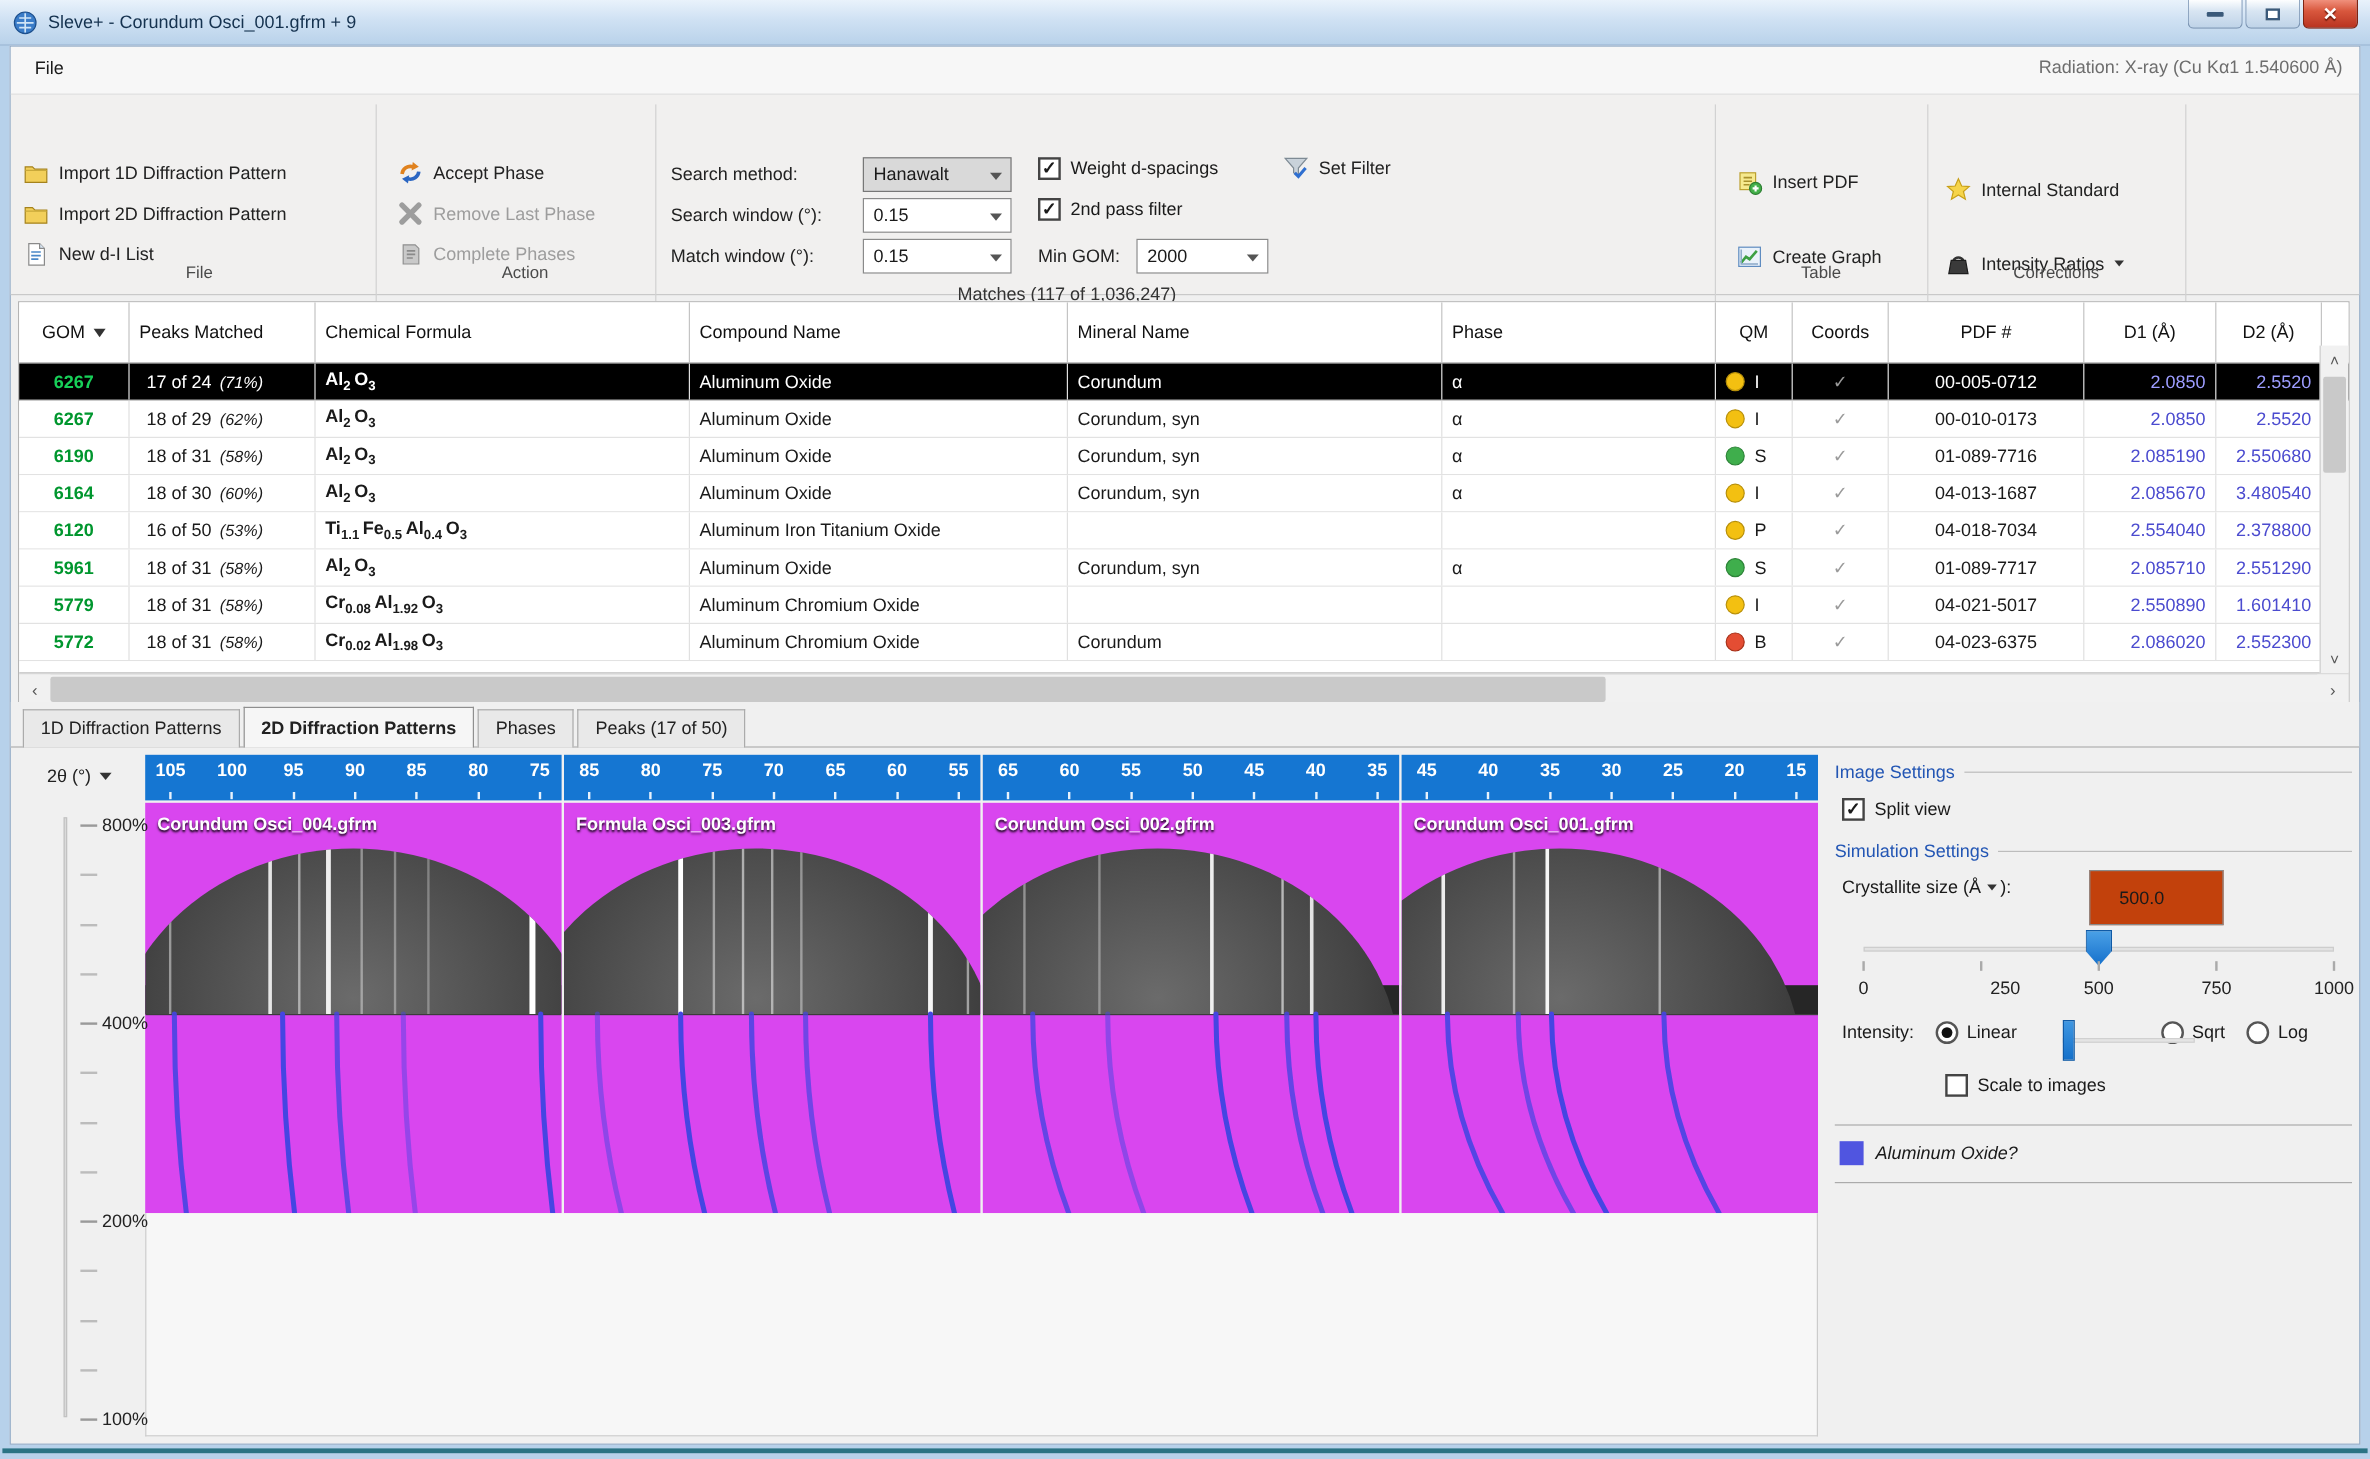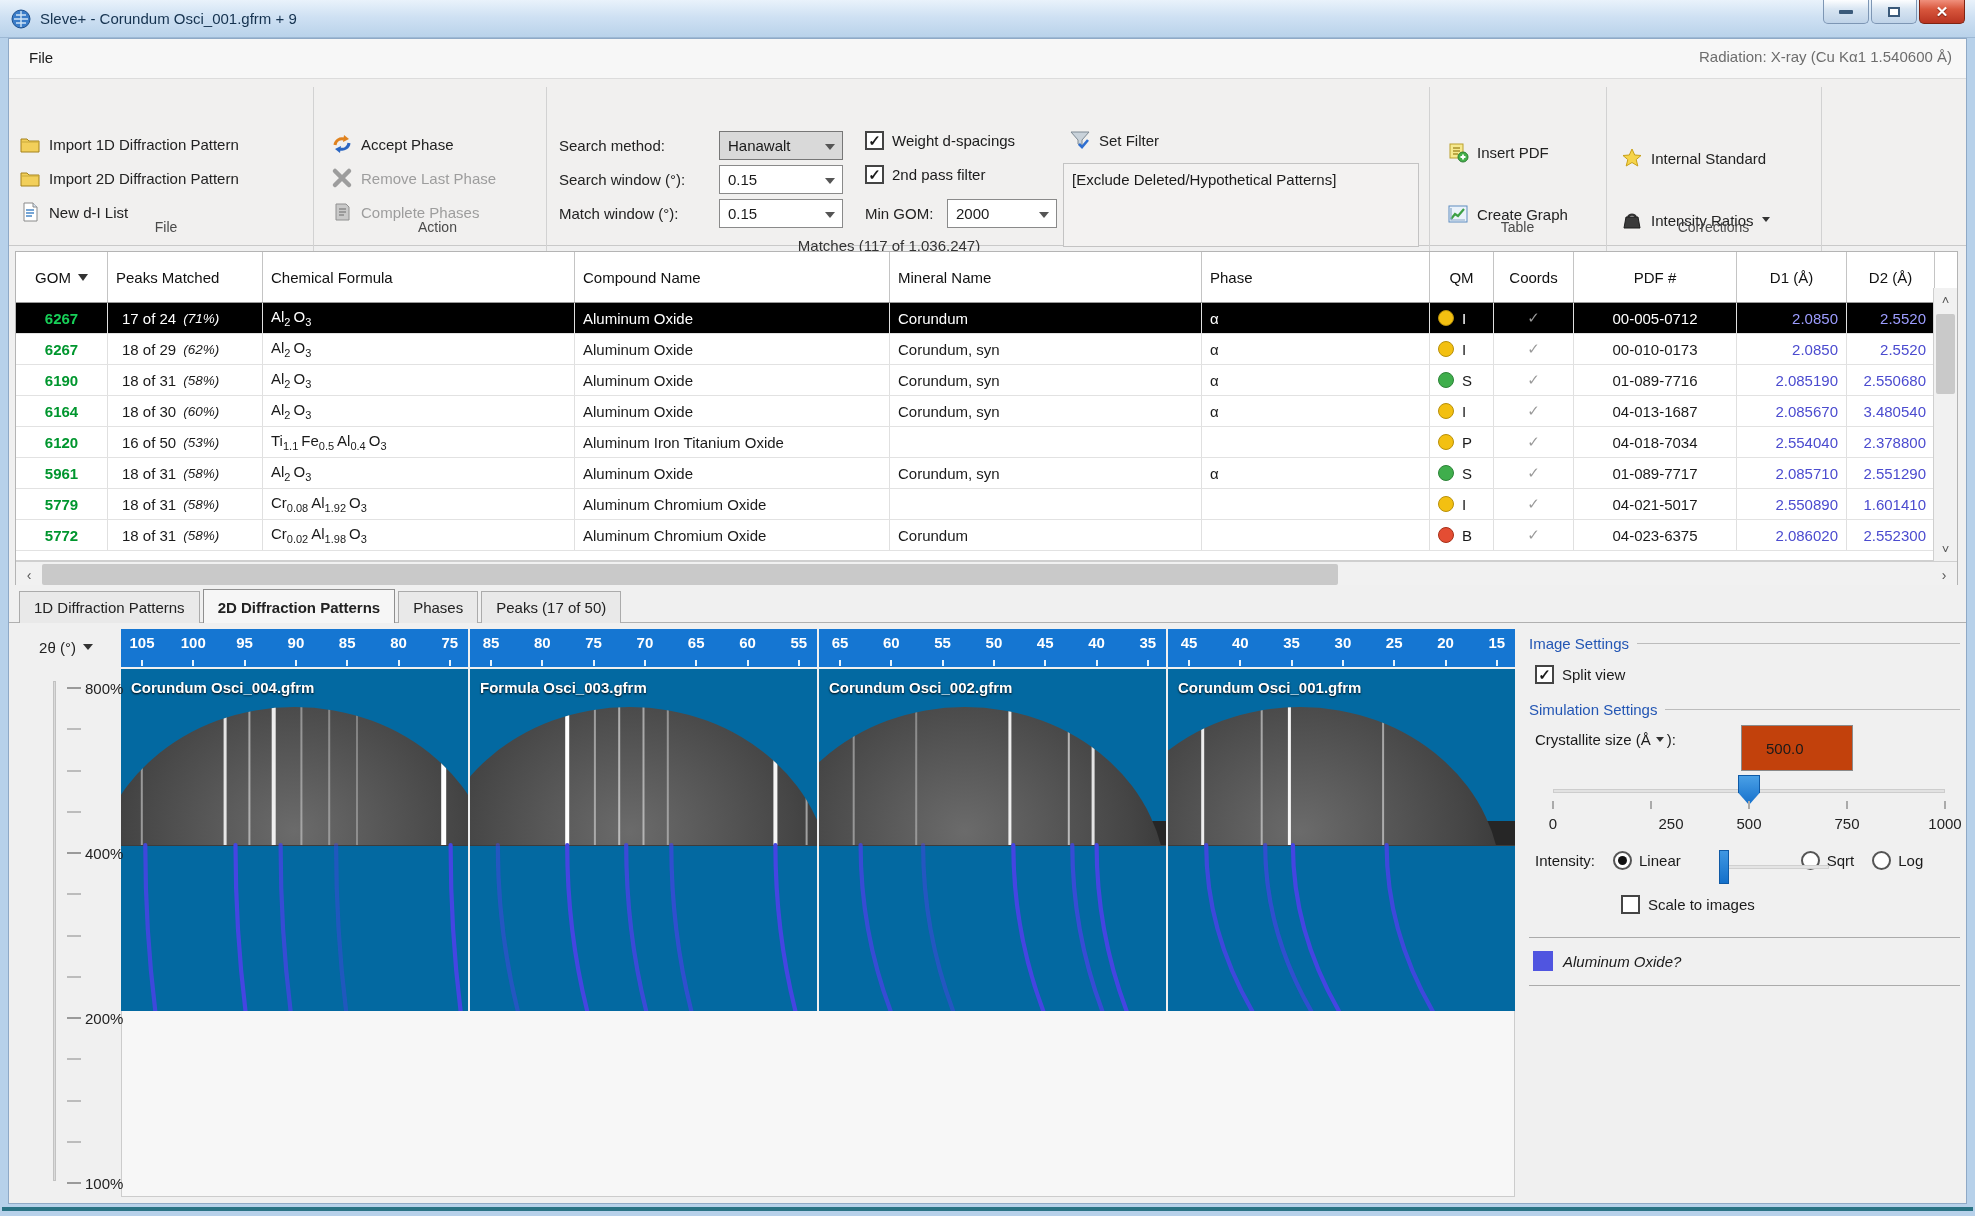--- a/index.html
+++ b/index.html
@@ -53,21 +53,21 @@
   .thead { display:flex; height:51px; border-bottom:1px solid #9a9a9a; background:#fff; }
   .th { font-size:15px; color:#111; border-right:1px solid #c4c4c4; display:flex; align-items:center; padding:0 8px; overflow:hidden; white-space:nowrap; }
   .sort-arrow { width:0; height:0; border-left:5px solid transparent; border-right:5px solid transparent; border-top:7px solid #333; margin-left:7px; }
   .tr { display:flex; height:31px; border-bottom:1px solid #e2e2e2; background:#fff; }
   .td { font-size:15px; border-right:1px solid #e0e0e0; display:flex; align-items:center; padding:0 8px; overflow:hidden; white-space:nowrap; }
   .tr.sel { background:#000; color:#fff; }
   .gom { color:#00962e; font-weight:bold; width:100%; text-align:center; }
   .tr.sel .gom { color:#17d058; }
   .pct { font-style:italic; font-size:13.5px; margin-left:7px; }
   sub.fs { font-size:11px; }
-  .fseg { margin-right:3px; }
+  .fseg { margin-right:3px;font-weight:bold; }
   .qm-dot { width:16px; height:16px; border-radius:50%; flex:none; margin-right:8px; }
   .coords-chk { width:100%; text-align:center; color:#9a9a9a; font-size:15px; }
   .pdfv { width:100%; text-align:center; }
   .dval { width:100%; text-align:right; color:#4b4bcf; }
   .tr.sel .dval { color:#9d9dff; }
   .partial-row { height:10px; border-bottom:1px solid #cfcfcf; background:#fff; overflow:hidden; }
 
   .hscroll { display:flex; height:26px; background:#f1f1f1; border-top:1px solid #cfcfcf; align-items:stretch; }
   .scr-btn { width:26px; background:#f1f1f1; color:#555; font-size:14px; display:flex; align-items:center; justify-content:center; flex:none; }
   .hthumb { width:1296px; background:#c9c9c9; border-radius:2px; margin:2px 0; }
@@ -82,21 +82,21 @@
   .tab.active { background:#f6f6f6; font-weight:bold; padding-top:9px; border-color:#8f8f8f; z-index:2; }
 
   
   .axis-cell { position:absolute; left:4px; top:588px; width:106px; height:40px; font-size:15px; color:#222; display:flex; align-items:center; justify-content:center; }
   .axis-cell .carr2 { width:0; height:0; border-left:5px solid transparent; border-right:5px solid transparent; border-top:6px solid #333; margin-left:7px; }
   .ruler { position:absolute; left:112px; top:590px; height:38px; }
   .ruler-seg { position:absolute; top:0; width:347px; height:38px; background:#1576d2; }
   .rnum { position:absolute; top:5px; width:34px; text-align:center; color:#fff; font-size:15px; font-weight:bold; }
   .rtick { position:absolute; bottom:1px; width:2px; height:6px; background:#e8f2fc; }
   .panels { position:absolute; left:112px; top:630px; height:342px; }
-  .panel { position:absolute; top:0; width:347px; height:342px; background:#0369a1; overflow:hidden; }
+  .panel { position:absolute; top:0; width:347px; height:342px; background:#d946ef; overflow:hidden; }
   .panel-title { position:absolute; left:10px; top:10px; color:#fff; font-size:15px; font-weight:bold; text-shadow:0 1px 2px #000; }
   .pattern-floor { position:absolute; left:112px; top:972px; width:1394px; height:186px; background:#f7f7f7; border:1px solid #cccccc; border-top:none; }
 
   
   .zoomscale { position:absolute; left:4px; top:628px; width:106px; height:532px; }
   .zgroove { position:absolute; left:40px; top:14px; width:3px; height:500px; background:#dadada; border:1px solid #c2c2c2; }
   .zlabel { position:absolute; left:72px; width:60px; font-size:15px; color:#222; transform:translateY(-50%); }
   .ztick { position:absolute; left:54px; width:14px; height:2px; background:#9a9a9a; }
 
   
@@ -231,23 +231,20 @@
         <span class="carr"></span>
     </div>
     <span class="matches" style="left:700px;top:158px;width:360px;text-align:center">Matches (117 of 1,036,247)</span>
 
     <div class="tbtn" style="left:1060px;top:46px">
       <svg class="ico" viewBox="0 0 22 22">
         <polygon points="2,3 20,3 13,11 13,18 9,15 9,11" fill="#c9d2da" stroke="#7e8a94"></polygon>
         <path d="M10 15 l3 3 l6 -7" stroke="#2f6fd0" stroke-width="2.6" fill="none"></path>
       </svg>
       <span>Set Filter</span>
-    </div>
-    <div class="filter-box" style="left:1054px;top:84px;width:356px;height:84px">
-      <span>[Exclude Deleted/Hypothetical Patterns]</span>
     </div>
 
     <div class="tb-divider" style="left:1420px"></div>
     <div id="tb-table">
         <div class="tbtn" style="left: 1438px; top: 58px;">
           <svg viewBox="0 0 22 22" class="ico">
             <rect x="3" y="3" width="13" height="14" fill="#f6e98e" stroke="#bba02e"></rect>
             <path d="M6 7 h7 M6 10 h7 M6 13 h5" stroke="#a9912c" stroke-width="1.3"></path>
             <circle cx="16" cy="16" r="5" fill="#44b04a" stroke="#2c7d31"></circle>
             <path d="M16 13.5 v5 M13.5 16 h5" stroke="#fff" stroke-width="1.8"></path>

